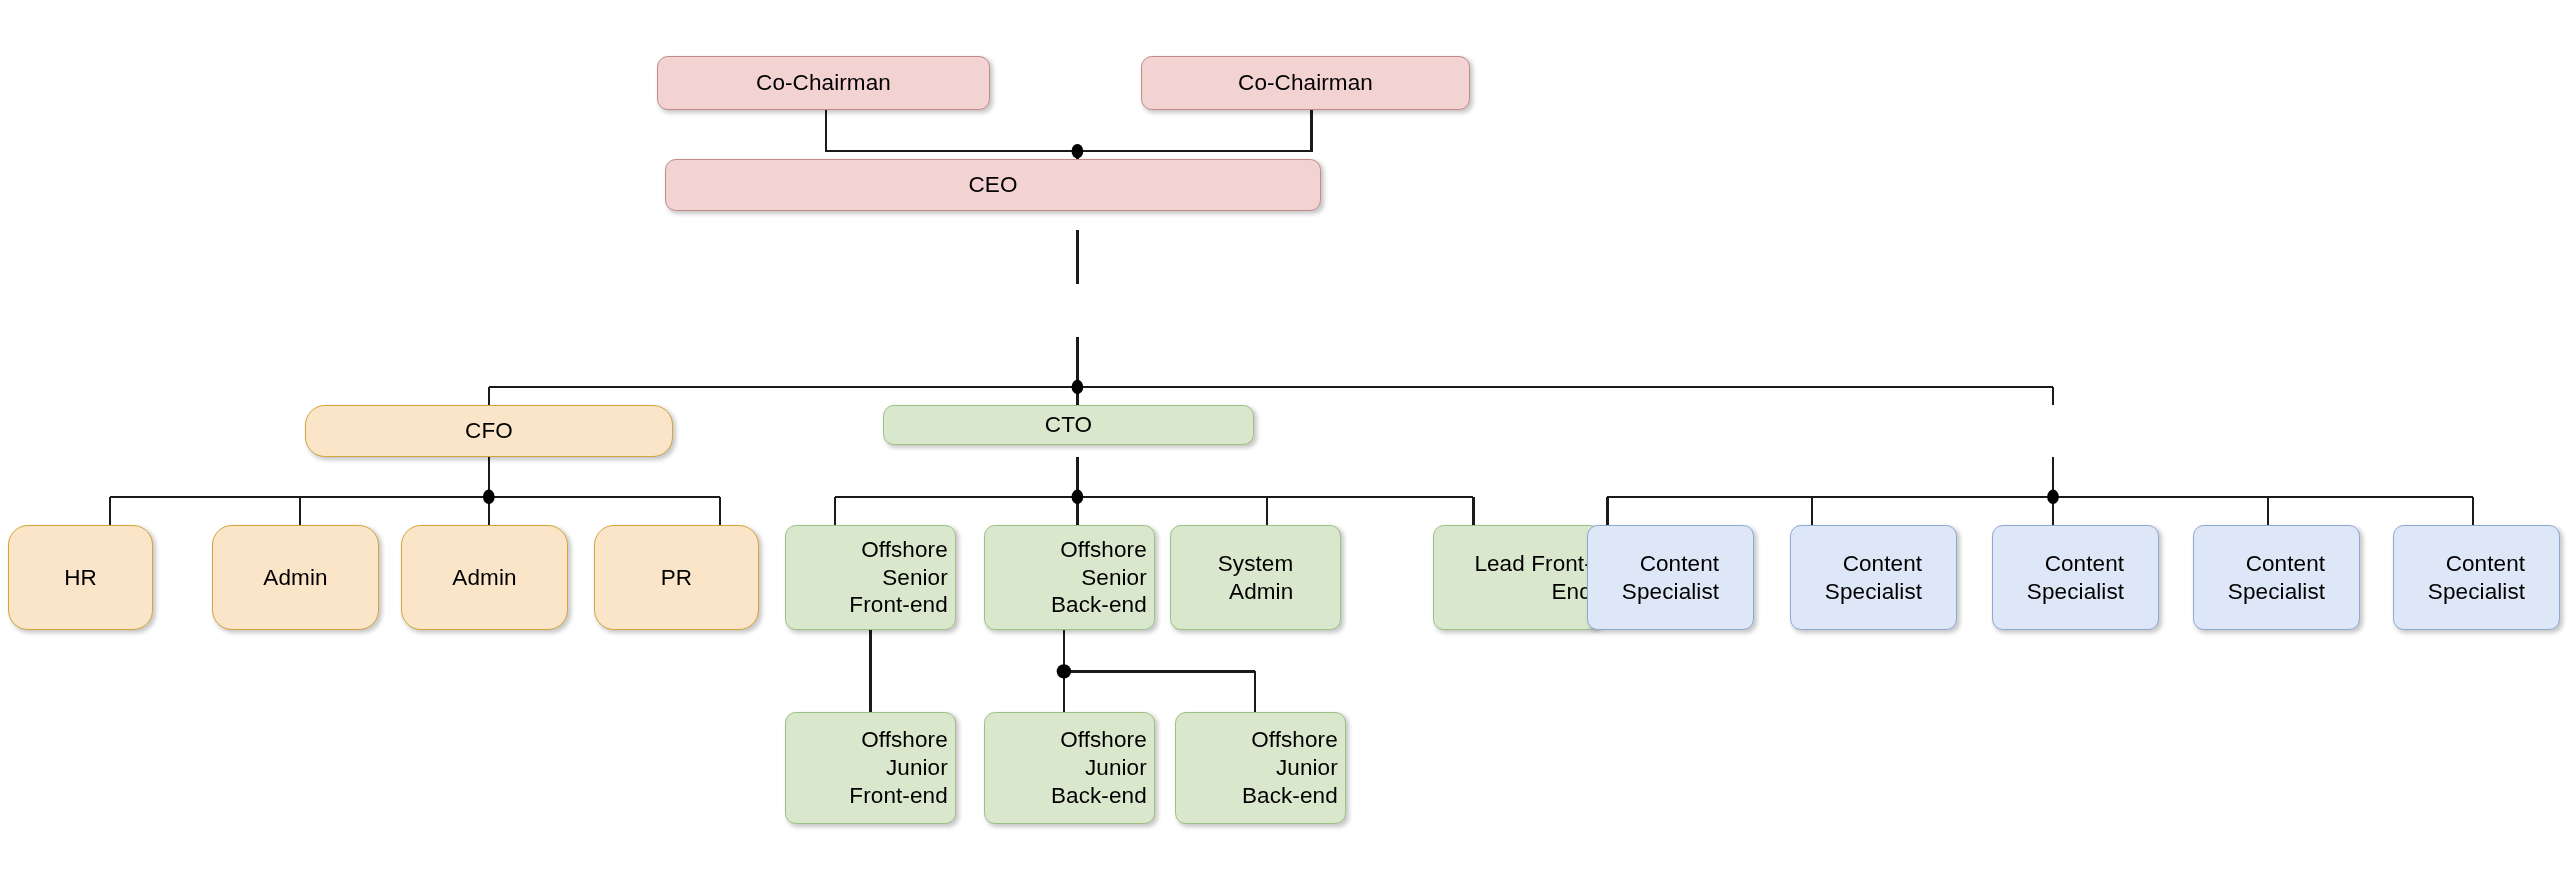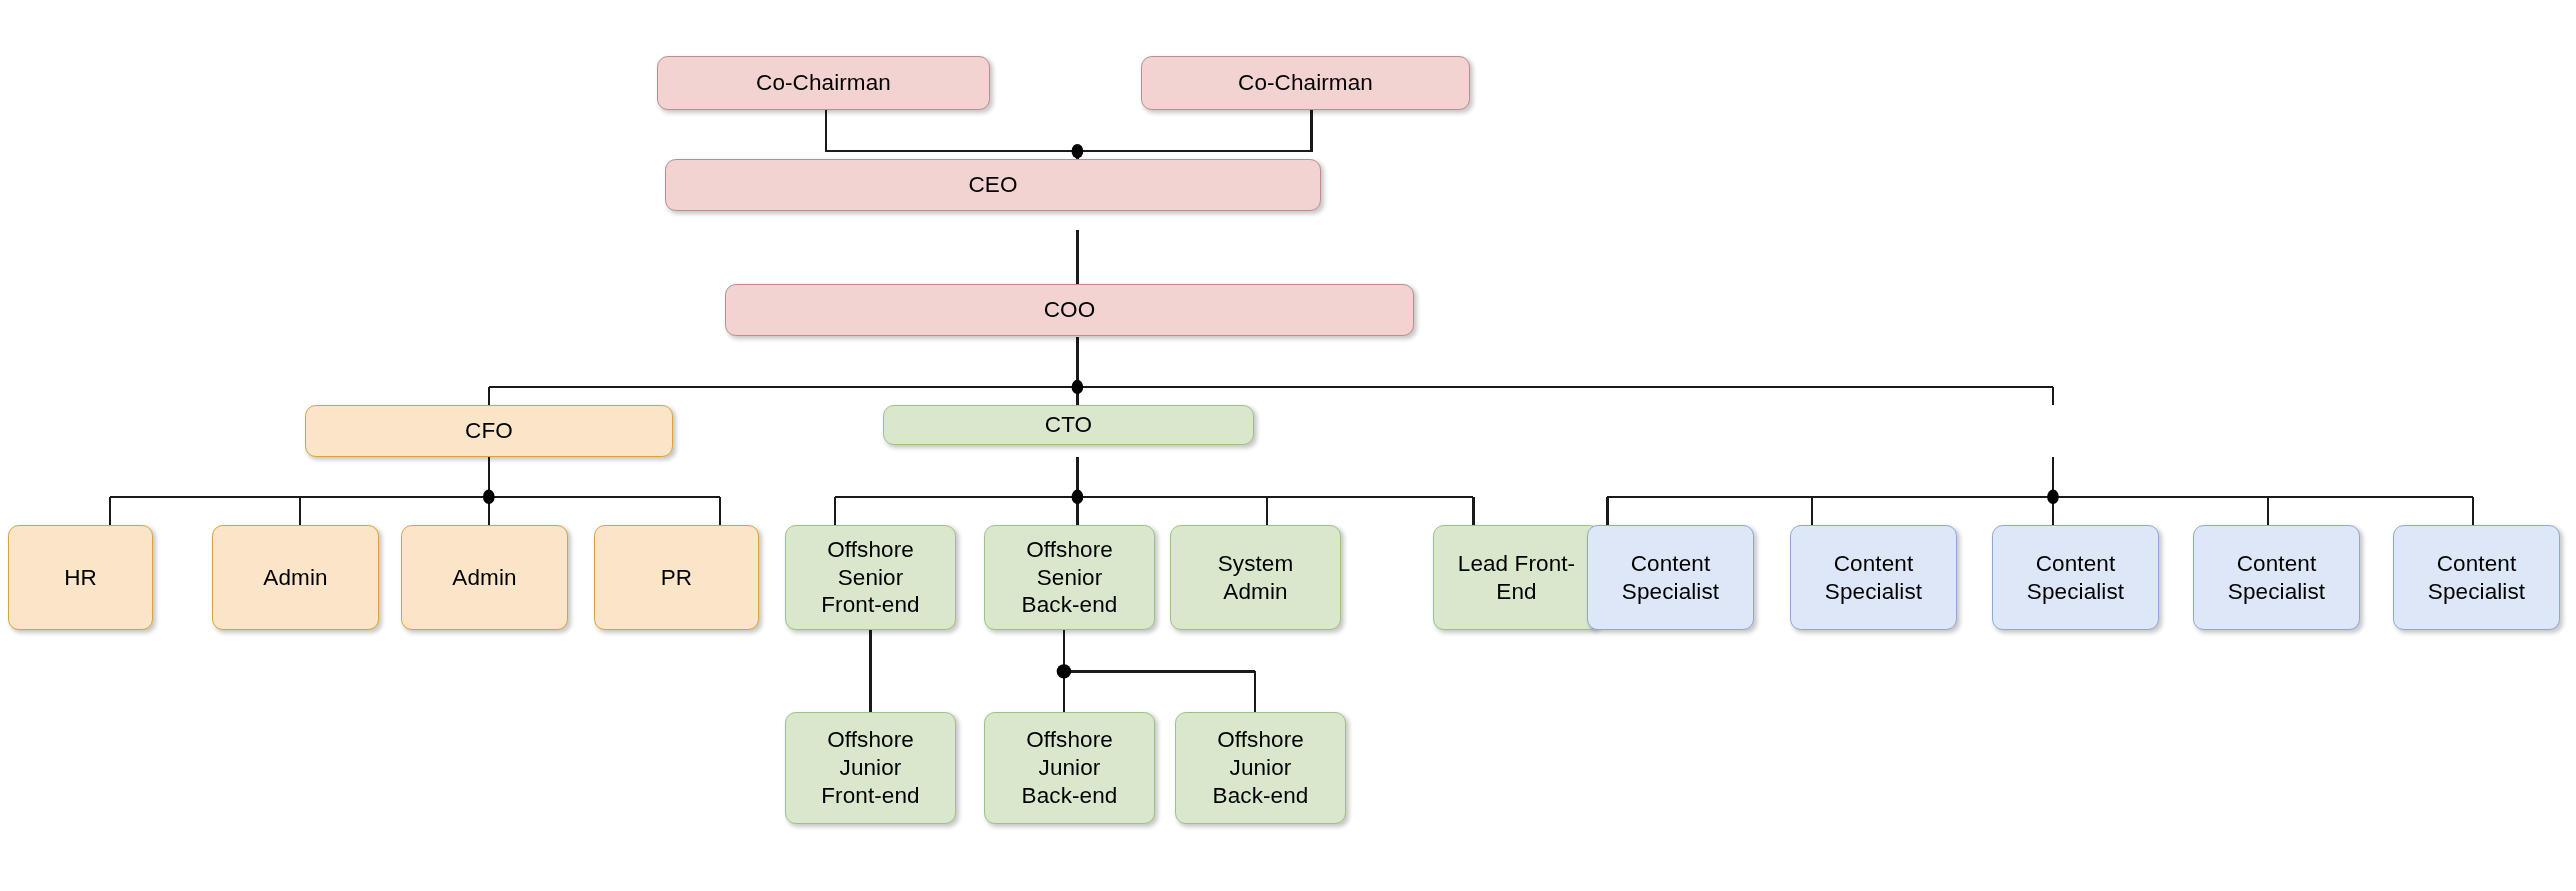--- a/index.html
+++ b/index.html
@@ -38,23 +38,24 @@
     font-size: 22.5px;
     line-height: 1.24;
     color: #000000;
     letter-spacing: 0.1px;
     box-shadow: 2.7px 2.7px 4.5px rgba(0,0,0,0.22);
     z-index: 2;
   }
   .node .node-label {
     padding: 0 7.2px;
     white-space: pre-line;
+    text-align: right;
   }
   .fill-pink   { background: #f3d2d2; border-color: #c08b8b; }
-  .fill-orange { background: #fae5c8; border-color: #d6a43a; }
+  .fill-orange { background: #fae5c8; border-color: #d6a43a; border-radius: 20px; }
   .fill-green  { background: #d9e8cc; border-color: #9dc183; }
   .fill-blue   { background: #dde7f7; border-color: #8ca9d4; }
 </style>
 </head>
 <body>
 
 <div id="chart-canvas">
 
   <svg id="edge-layer" viewBox="0 0 2862 990" xmlns="http://www.w3.org/2000/svg">
     <g fill="none" stroke="#1a1a1a" stroke-width="2.6" shape-rendering="crispEdges">
@@ -112,23 +113,20 @@
   </svg>
 
   <div class="node fill-pink" style="left: 657px; top: 56px; width: 333px; height: 54px;">
       <span class="node-label">Co-Chairman</span>
     </div>
   <div class="node fill-pink" style="left: 1141px; top: 56px; width: 329px; height: 54px;">
       <span class="node-label">Co-Chairman</span>
     </div>
   <div class="node fill-pink" style="left: 665px; top: 159px; width: 656px; height: 52px;">
       <span class="node-label">CEO</span>
-    </div>
-  <div class="node fill-pink" style="left: 725px; top: 284px; width: 689px; height: 52px;">
-      <span class="node-label">COO</span>
     </div>
 
   <div class="node fill-orange" style="left: 305px; top: 405px; width: 368px; height: 52px;">
       <span class="node-label">CFO</span>
     </div>
   <div class="node fill-green" style="left: 883px; top: 405px; width: 371px; height: 40px;">
       <span class="node-label">CTO</span>
     </div>
 
   <div class="node fill-orange" style="left: 8px; top: 525px; width: 145px; height: 105px;">

